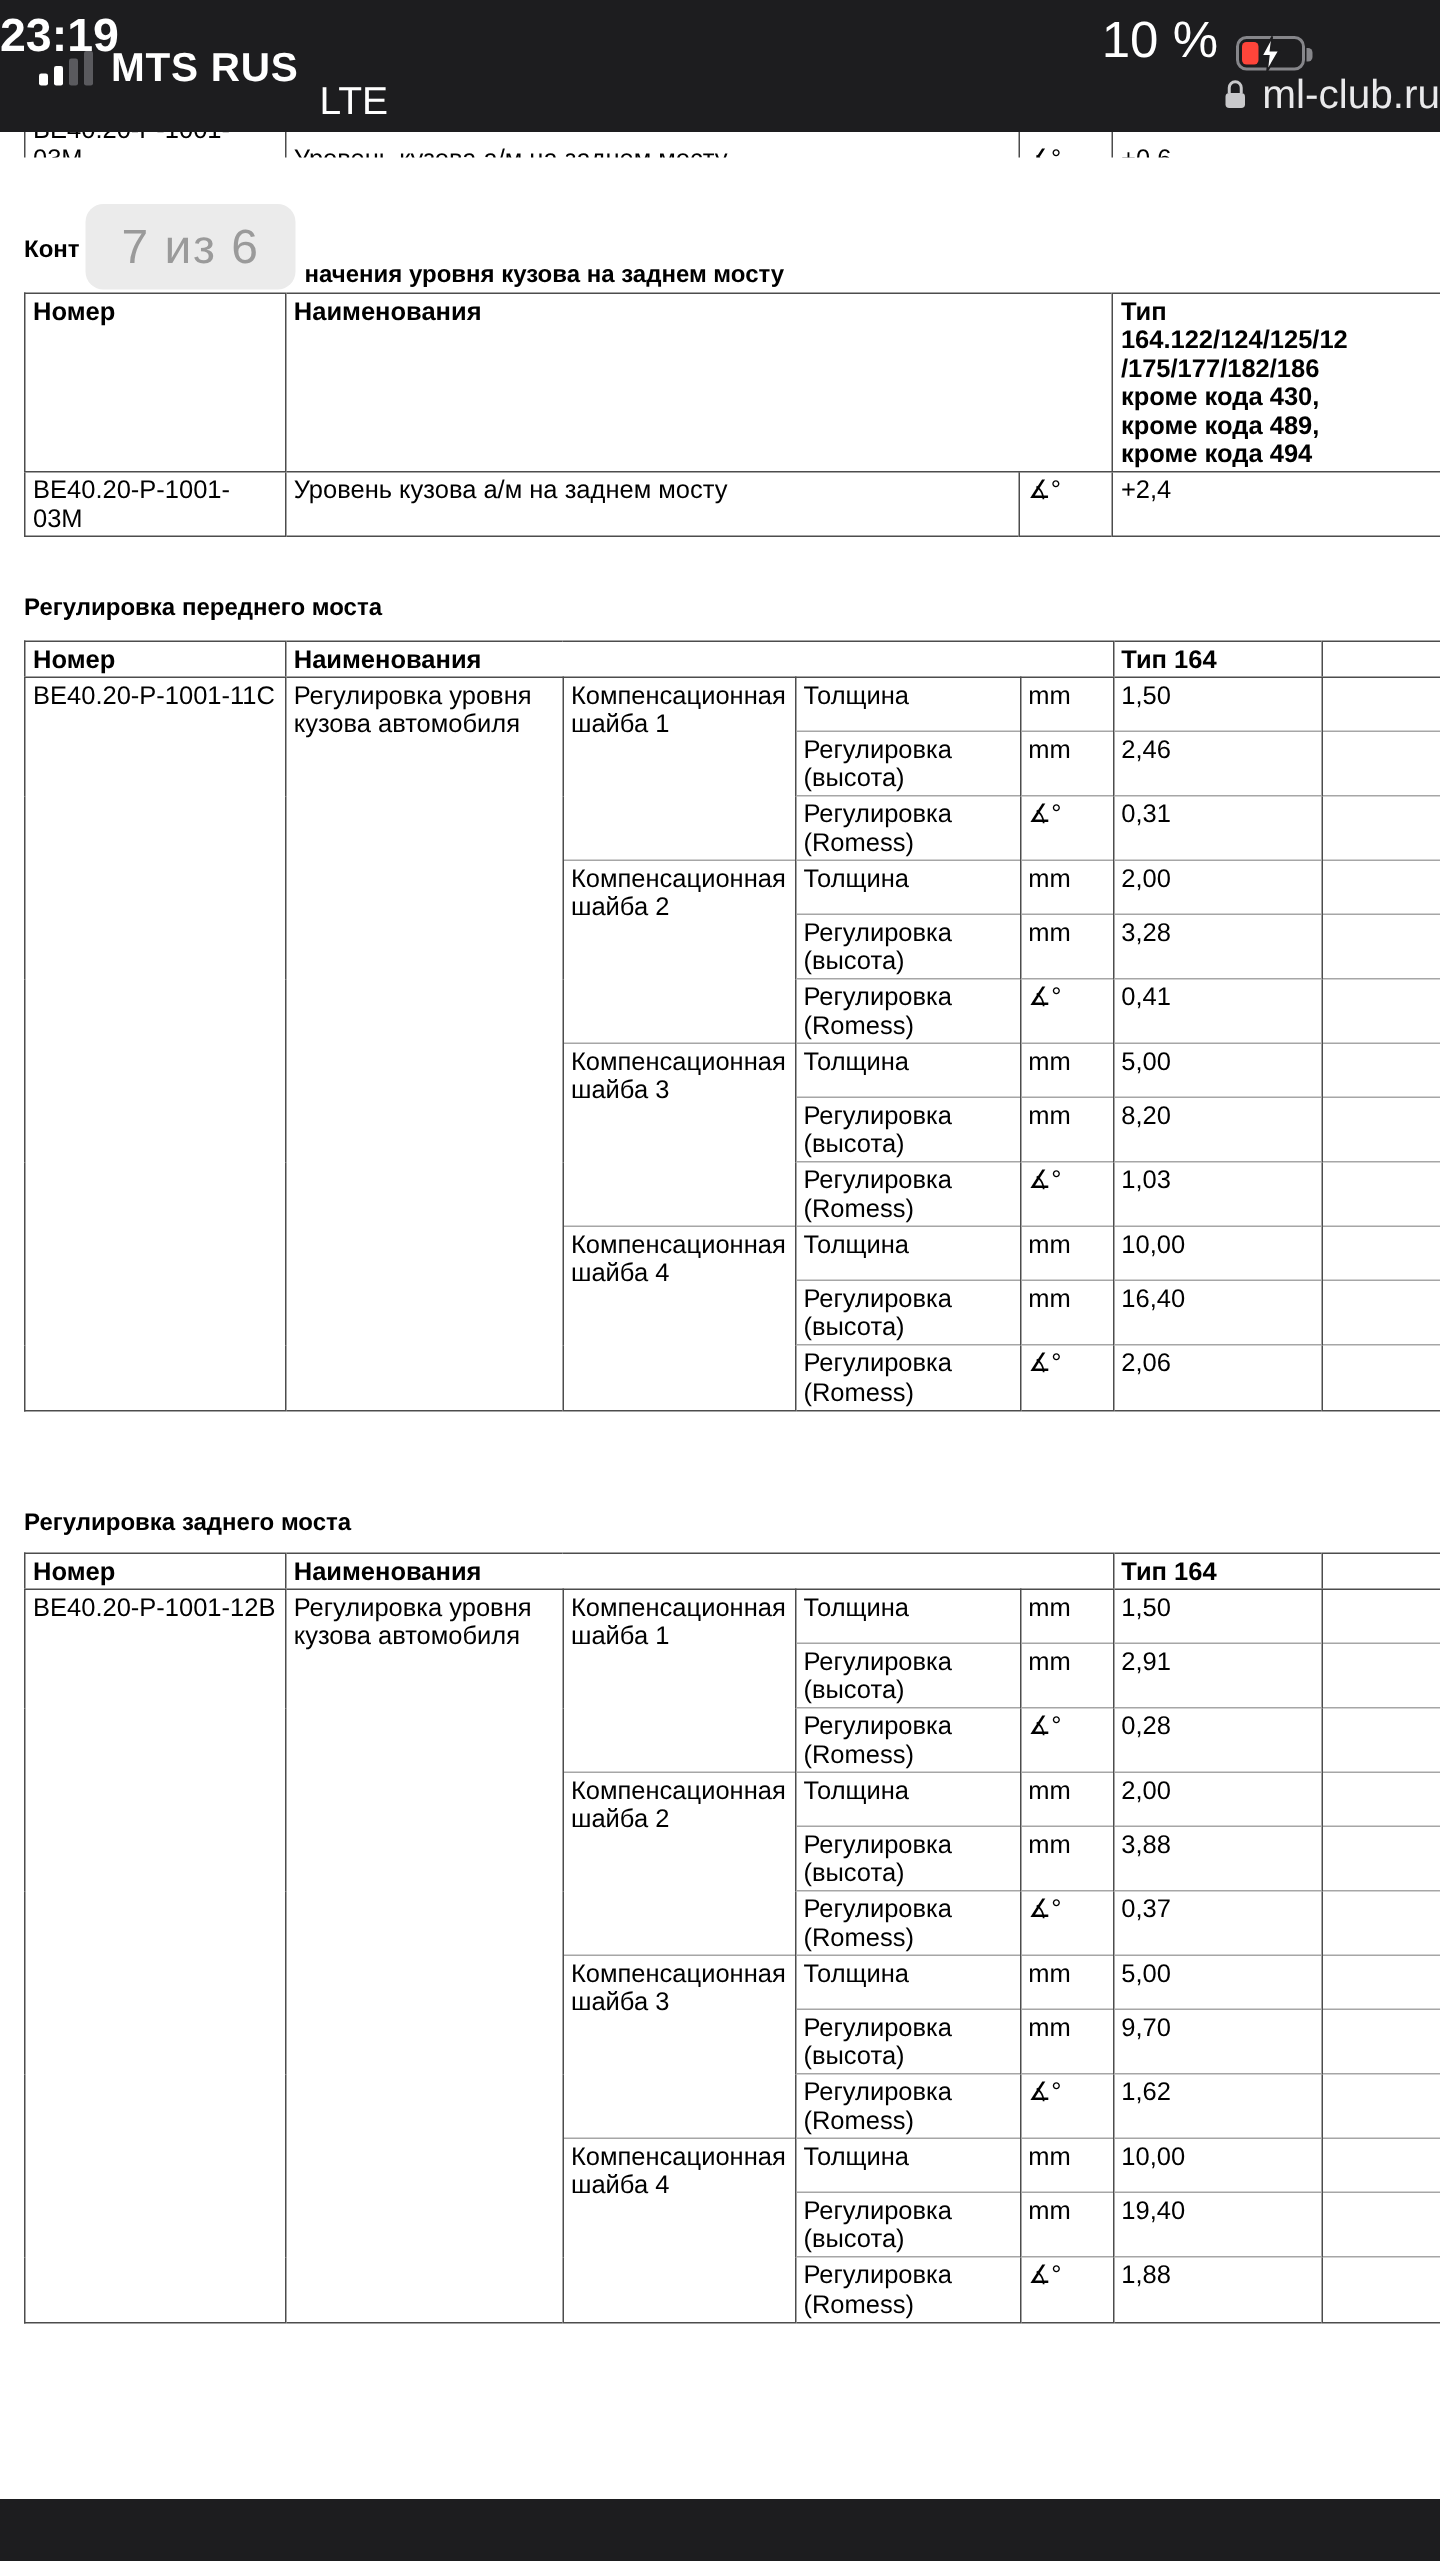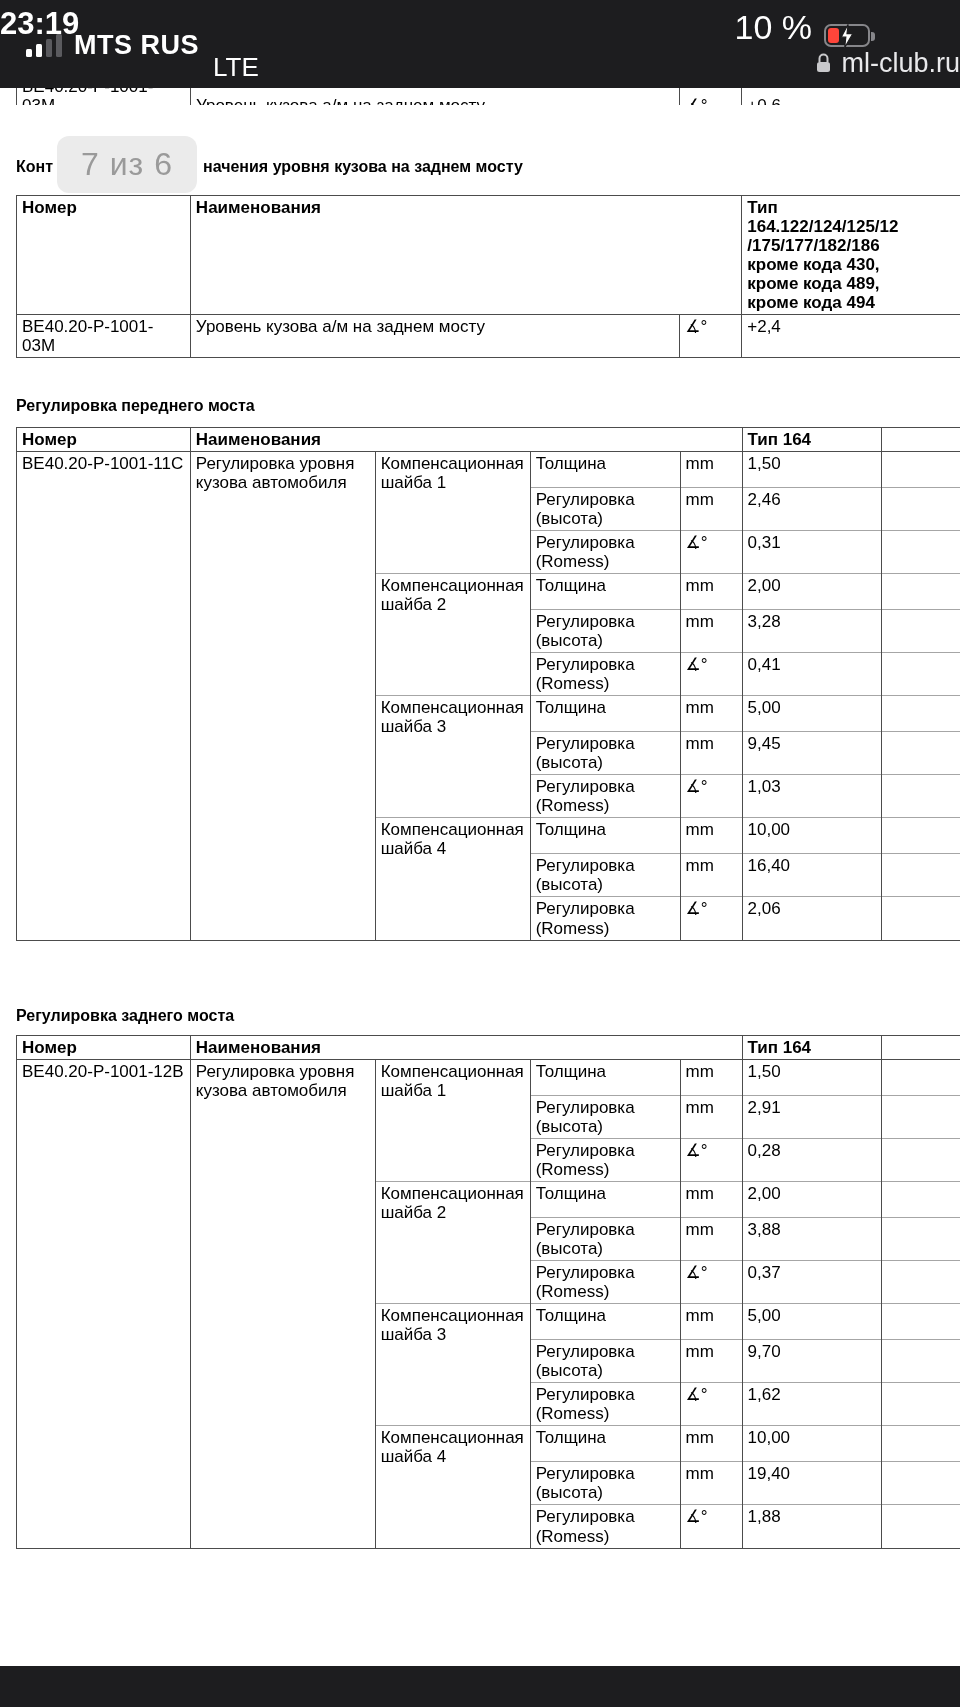--- a/index.html
+++ b/index.html
@@ -41,21 +41,21 @@
 
   
   .partial-wrap { position:absolute; top:0; left:16px; height:20px; overflow:hidden; }
   .partial-wrap table { margin-top:-11px; }
   .partial-wrap td { height:29px; vertical-align:bottom; }
 
   .pill { position:absolute; top:51px; left:57px; width:140px; height:57px; background:#ebebeb;
           border-radius:12px; display:flex; align-items:center; justify-content:center;
           font-size:32px; color:#9a9a9a; letter-spacing:1px; z-index:3; }
   .caption-prefix { position:absolute; top:73px; left:16px; font-size:16px; font-weight:700; }
-  .caption-suffix { position:absolute; top:73px; left:203px; font-size:16px; font-weight:700;text-align:center; }
+  .caption-suffix { position:absolute; top:90px; left:203px; font-size:16px; font-weight:700;text-align:center; }
 
   .table1 { position:absolute; top:110px; left:16px; }
   .h2-front { position:absolute; top:312px; left:16px; font-size:16px; font-weight:700; }
   .table-front { position:absolute; top:342px; left:16px; }
   .h2-rear { position:absolute; top:922px; left:16px; font-size:16px; font-weight:700; }
   .table-rear { position:absolute; top:950px; left:16px; }
 
   
   .col-num { width:174px; } .col-name1 { width:490px; } .col-unit { width:62px; } .col-type1 { width:358px; }
   
@@ -216,21 +216,21 @@
     <tr>
       <td class="v sep" rowspan="3">Компенсационная шайба 3</td>
       <td class="v c-prop sep">Толщина</td>
       <td class="v sep">mm</td>
       <td class="v sep">5,00</td>
       <td class="v sep"></td>
     </tr>
     <tr>
       <td class="v c-prop sep">Регулировка (высота)</td>
       <td class="v sep">mm</td>
-      <td class="v sep">9,45</td>
+      <td class="v sep">8,20</td>
       <td class="v sep"></td>
     </tr>
     <tr>
       <td class="v c-prop sep">Регулировка (Romess)</td>
       <td class="v sep">∡°</td>
       <td class="v sep">1,03</td>
       <td class="v sep"></td>
     </tr>
     <tr>
       <td class="v sep" rowspan="3">Компенсационная шайба 4</td>

